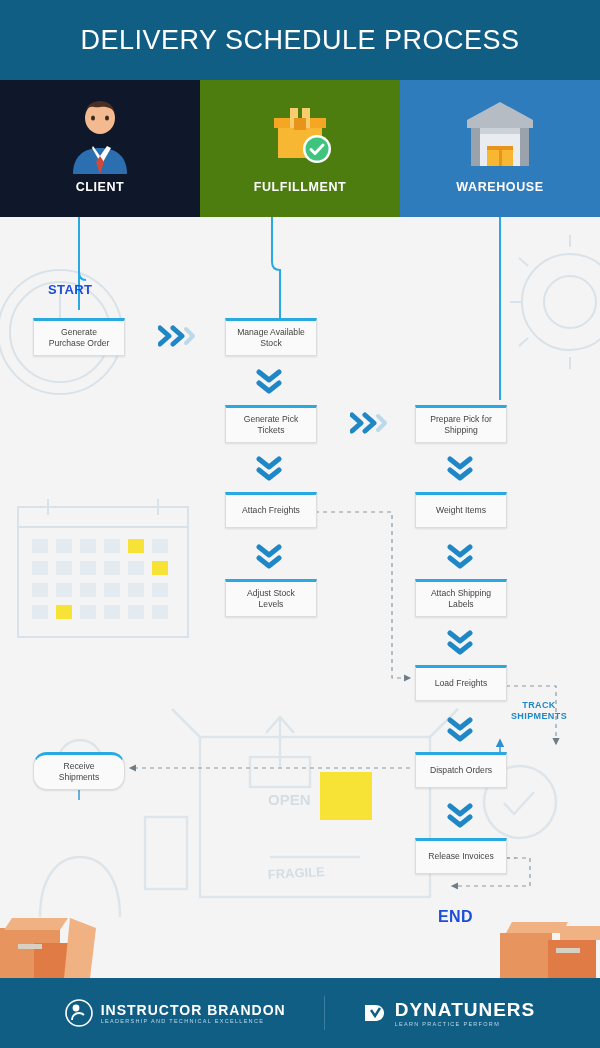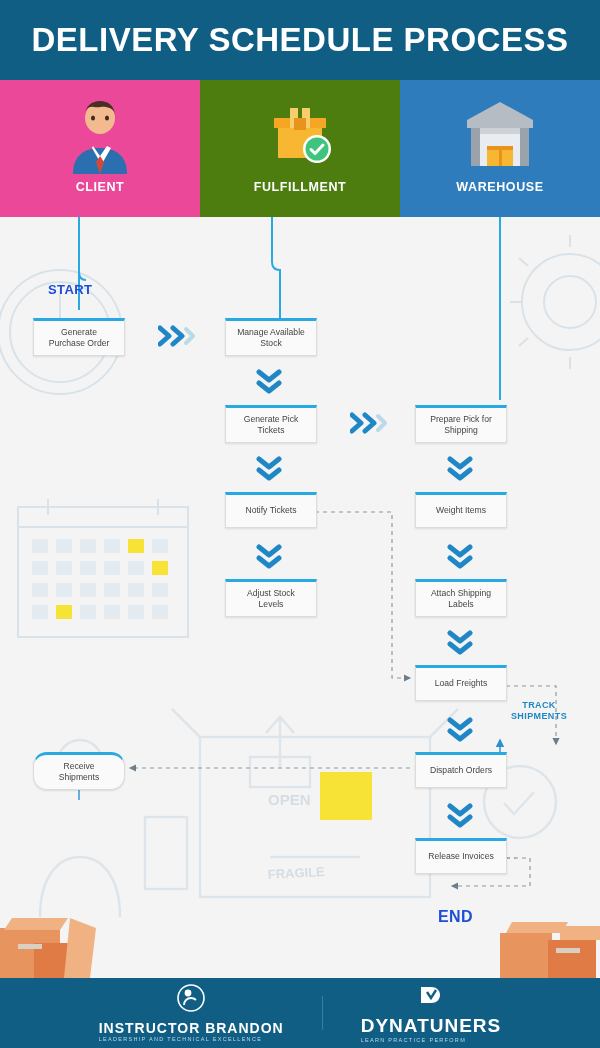--- a/index.html
+++ b/index.html
@@ -12,28 +12,28 @@
   }
   #page { position:relative; width:600px; height:1048px; overflow:hidden; background:#f4f4f4; }
 
   
   .header {
     position:absolute; left:0; top:0; width:600px; height:80px;
     background:#115e85;
     display:flex; align-items:center; justify-content:center;
   }
   .header h1 {
-    margin:0; color:#ffffff; font-size:33px; font-weight:bold;
+    margin:0; color:#ffffff; font-size:27px; font-weight:normal;
     letter-spacing:0.5px; text-transform:uppercase;
   }
 
   
   .banners { position:absolute; left:0; top:80px; width:600px; height:137px; display:flex; }
   .banner { height:137px; display:flex; flex-direction:column; align-items:center; justify-content:flex-start; }
-  .banner-client { width:200px; background:#ec4899; }
+  .banner-client { width:200px; background:#0f172a; }
   .banner-fulfil { width:200px; background:#4d7c0f; }
   .banner-ware   { width:200px; background:#2f7cbd; }
   .banner .art { height:84px; margin-top:12px; display:flex; align-items:center; justify-content:center; }
   .banner .cap {
     color:#ffffff; font-size:12.5px; font-weight:bold; letter-spacing:0.6px;
     text-transform:uppercase; margin-top:4px;
   }
 
   
   .bg { position:absolute; left:0; top:217px; width:600px; height:700px; pointer-events:none; }
@@ -55,21 +55,21 @@
   }
   .label.small { font-size:9px; line-height:1.25; text-align:center; color:#1f87c6; }
 
   
   .chev { position:absolute; }
 
   .footer {
     position:absolute; left:0; bottom:0; width:600px; height:70px;
     background:#115e85; display:flex; align-items:center; justify-content:center; gap:0px;
   }
-  .brand { display:flex; align-items:center; gap:8px;flex-direction:column; }
+  .brand { display:flex; align-items:center; gap:8px; }
   .brand-title { color:#fff; font-weight:bold; font-size:14px; letter-spacing:1px; }
   .brand-sub { color:#bcd9ea; font-size:5.5px; letter-spacing:1.3px; }
   .divider-v { width:1px; height:34px; background:#3c7ea0; margin:0 38px; }
 </style>
 </head>
 <body>
 
 <div id="page">
 
   <div class="header">
@@ -273,21 +273,21 @@
   </svg>
   <svg class="chev" style="left:447px; top:802px; width:26px; height:26px;" viewBox="0 0 26 26">
     <path d="M3 4l10 8 10-8" stroke="#1f87c6" stroke-width="5" fill="none" stroke-linecap="round" stroke-linejoin="round"></path>
     <path d="M3 15l10 8 10-8" stroke="#1f87c6" stroke-width="5" fill="none" stroke-linecap="round" stroke-linejoin="round"></path>
   </svg>
 
   <div class="node" style="left:33px; top:318px;">Generate Purchase Order</div>
   <div class="node" style="left:225px; top:318px;">Manage Available Stock</div>
   <div class="node" style="left:225px; top:405px;">Generate Pick Tickets</div>
   <div class="node" style="left:415px; top:405px;">Prepare Pick for Shipping</div>
-  <div class="node" style="left:225px; top:492px;">Notify Tickets</div>
+  <div class="node" style="left:225px; top:492px;">Attach Freights</div>
   <div class="node" style="left:415px; top:492px;">Weight Items</div>
   <div class="node" style="left:225px; top:579px;">Adjust Stock Levels</div>
   <div class="node" style="left:415px; top:579px;">Attach Shipping Labels</div>
   <div class="node" style="left:415px; top:665px;">Load Freights</div>
   <div class="node" style="left:33px; top:752px;border-radius:14px;">Receive Shipments</div>
   <div class="node" style="left:415px; top:752px;">Dispatch Orders</div>
   <div class="node" style="left:415px; top:838px;">Release Invoices</div>
 
   <div class="footer">
     <div class="brand">

